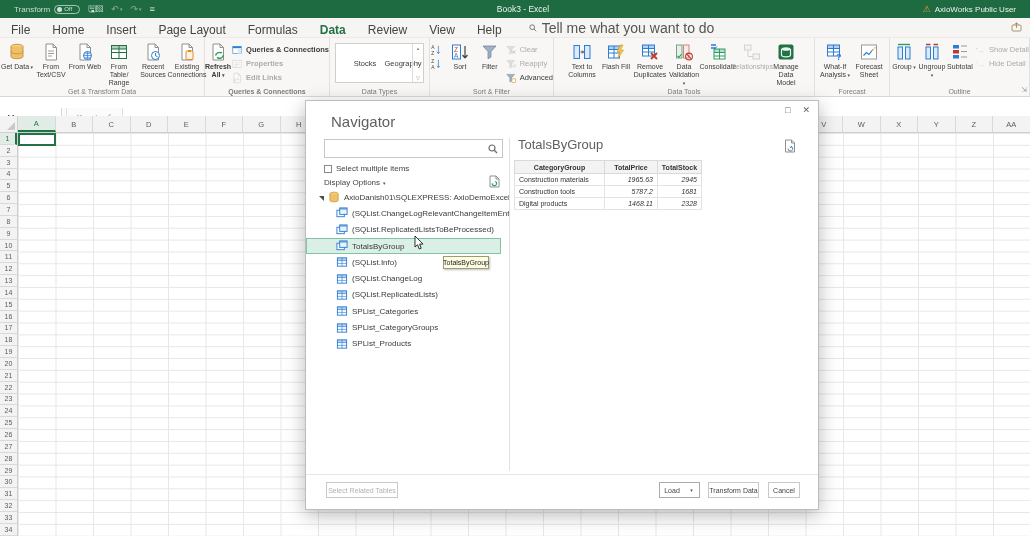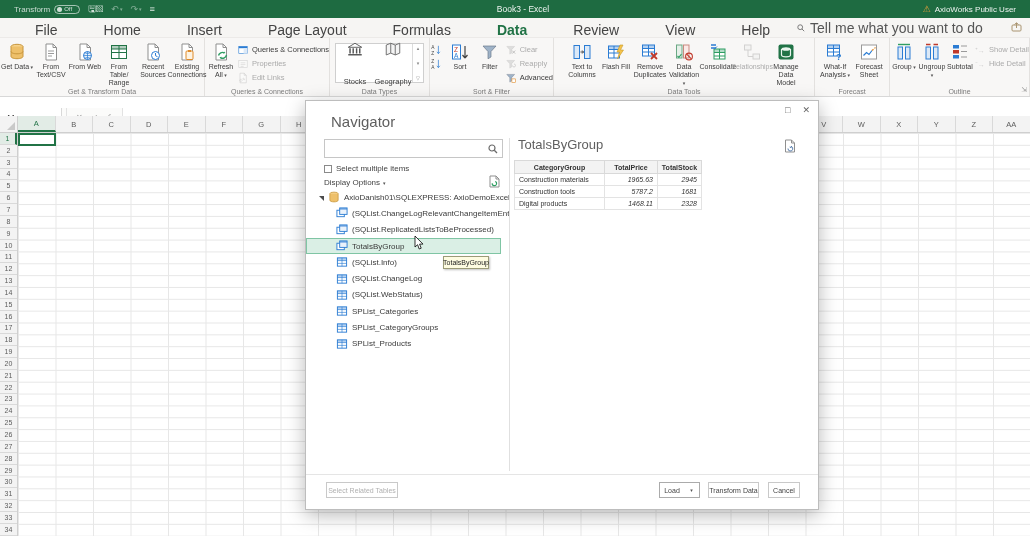--- a/index.html
+++ b/index.html
@@ -15,49 +15,49 @@
   .as-off { font-size:6px; color:rgba(255,255,255,.8); }
   .qat-btn { font-size:9px; color:rgba(255,255,255,.85); line-height:1; cursor:default; }
   .qat-btn.dim { color:rgba(255,255,255,.45); }
   .qat-btn .mini-caret { font-size:5px; vertical-align:middle; margin-left:1px; }
   .tb-title { position:absolute; left:16px; right:0; text-align:center; font-size:8.5px; color:rgba(255,255,255,.92); pointer-events:none; }
   .tb-account { position:absolute; right:14px; top:0; height:18px; display:flex; align-items:center; gap:4px; font-size:8px; color:rgba(255,255,255,.92); }
   .warn-tri { color:#f2a33a; font-size:9px; line-height:1; }
 
   
   .menubar { position:absolute; left:0; top:18px; width:1030px; height:20px; background:#f6f5f3; display:flex; align-items:stretch; border-bottom:1px solid #eceae8; }
-  .tab { font-size:14px; color:#444; padding:12px 11px; display:flex; align-items:center; position:relative; cursor:default;margin-left:24px; }
+  .tab { font-size:12px; color:#444; padding:12px 11px; display:flex; align-items:center; position:relative; cursor:default; }
   .tab.active { color:#217346; font-weight:bold; }
   .tab.active::after { content:""; position:absolute; left:9px; right:9px; bottom:0; height:2px; background:#217346; }
   .tellme { display:flex; align-items:center; gap:5px; font-size:14px; color:#555; margin-left:16px; }
   .share-mini { position:absolute; right:8px; top:4px; opacity:.7; }
 
   
   .ribbon { position:absolute; left:0; top:38px; width:1030px; height:59px; background:#f8f7f6; border-bottom:1px solid #d8d8d8; display:flex; }
   .rb-group { position:relative; border-right:1px solid #e3e1df; height:100%; flex:0 0 auto; }
-  .rb-group:nth-of-type(1){ width:205px; } .rb-group:nth-of-type(2){ width:125px; }
+  .rb-group:nth-of-type(1){ width:205px; } .rb-group:nth-of-type(2){ width:125px;font-weight:bold; }
   .rb-group:nth-of-type(3){ width:100px; } .rb-group:nth-of-type(4){ width:124px; }
   .rb-group:nth-of-type(5){ width:261px; } .rb-group:nth-of-type(6){ width:75px; }
   .rb-group:nth-of-type(7){ width:140px; }
   .rb-items { display:flex; align-items:flex-start; justify-content:center; height:46px; padding-top:2px; }
   .rb-label { position:absolute; bottom:1px; left:0; width:100%; text-align:center; font-size:7px; color:#7b7b7b; }
   .rb-big { width:34px; display:flex; flex-direction:column; align-items:center; text-align:center; padding-top:2px; cursor:default; }
   .rb-big .ic { width:20px; height:20px; }
   .rb-big .lbl { font-size:7px; line-height:1.12; color:#3b3b3b; margin-top:1px; }
   .rb-big.disabled .lbl { color:#ababab; }
   .disabled .ic { opacity:.4; filter:grayscale(1); }
   .caret { font-size:5px; color:#555; }
   .rb-stack { display:flex; flex-direction:column; justify-content:flex-start; gap:1px; padding-top:3px; }
   .rb-small { display:flex; align-items:center; gap:3px; font-size:7.5px; color:#3b3b3b; height:13px; white-space:nowrap; cursor:default; }
   .rb-small .ic { width:12px; height:12px; flex:0 0 auto; }
   .rb-small.disabled { color:#ababab; }
   .stack2 { display:flex; flex-direction:column; gap:2px; padding-top:4px; margin-right:3px; }
   .stack2 .rb-small { height:12px; }
   .gallery { display:flex; margin-top:3px; background:#fff; border:1px solid #cfcfcf; height:40px; }
-  .gal-item { width:38px; display:flex; flex-direction:column; align-items:center; justify-content:center; gap:20px; font-size:7.5px; color:#3b3b3b; cursor:default; }
+  .gal-item { width:38px; display:flex; flex-direction:row; align-items:center; justify-content:center; gap:20px; font-size:7.5px; color:#3b3b3b; cursor:default; }
   .gal-item .ic { width:18px; height:16px; }
   .gal-strip { width:11px; border-left:1px solid #dcdcdc; display:flex; flex-direction:column; align-items:center; justify-content:space-between; padding:1px 0; font-size:5px; color:#888; }
   .launcher { position:absolute; right:2px; bottom:2px; font-size:7px; color:#9a9a9a; }
 
   
   .fbar { position:absolute; left:0; top:108px; width:1030px; height:19px; background:#fbfbfa; border-bottom:1px solid #d4d4d4; display:flex; align-items:stretch; }
   .namebox { width:62px; background:#fff; border-right:1px solid #d8d8d8; display:flex; align-items:center; font-size:8px; color:#333; padding-left:6px; }
   .namebox .nb-caret { margin-left:auto; margin-right:4px; font-size:5px; color:#888; }
   .fb-sep { width:5px; border-right:1px solid #e2e2e2; }
   .fb-btns { display:flex; align-items:center; gap:9px; padding:0 9px; color:#9a9a9a; font-size:8px; }
@@ -643,21 +643,21 @@
             <rect x="1.5" y="2" width="10" height="3" fill="#2b7cd3" opacity=".35"></rect>
           </svg></span>
         <span>(SQList.ChangeLog</span>
       </div>
       <div class="titem child">
         <span class="ti-ic"><svg viewBox="0 0 13 13">
             <rect x="1.5" y="2" width="10" height="9" fill="#fff" stroke="#2b7cd3"></rect>
             <path d="M1.5 5h10M1.5 8h10M6.5 2v9" stroke="#2b7cd3" fill="none" stroke-width=".7"></path>
             <rect x="1.5" y="2" width="10" height="3" fill="#2b7cd3" opacity=".35"></rect>
           </svg></span>
-        <span>(SQList.WebStatus)</span>
+        <span>(SQList.ReplicatedLists)</span>
       </div>
       <div class="titem child">
         <span class="ti-ic"><svg viewBox="0 0 13 13">
             <rect x="1.5" y="2" width="10" height="9" fill="#fff" stroke="#2b7cd3"></rect>
             <path d="M1.5 5h10M1.5 8h10M6.5 2v9" stroke="#2b7cd3" fill="none" stroke-width=".7"></path>
             <rect x="1.5" y="2" width="10" height="3" fill="#2b7cd3" opacity=".35"></rect>
           </svg></span>
         <span>SPList_Categories</span>
       </div>
       <div class="titem child">

